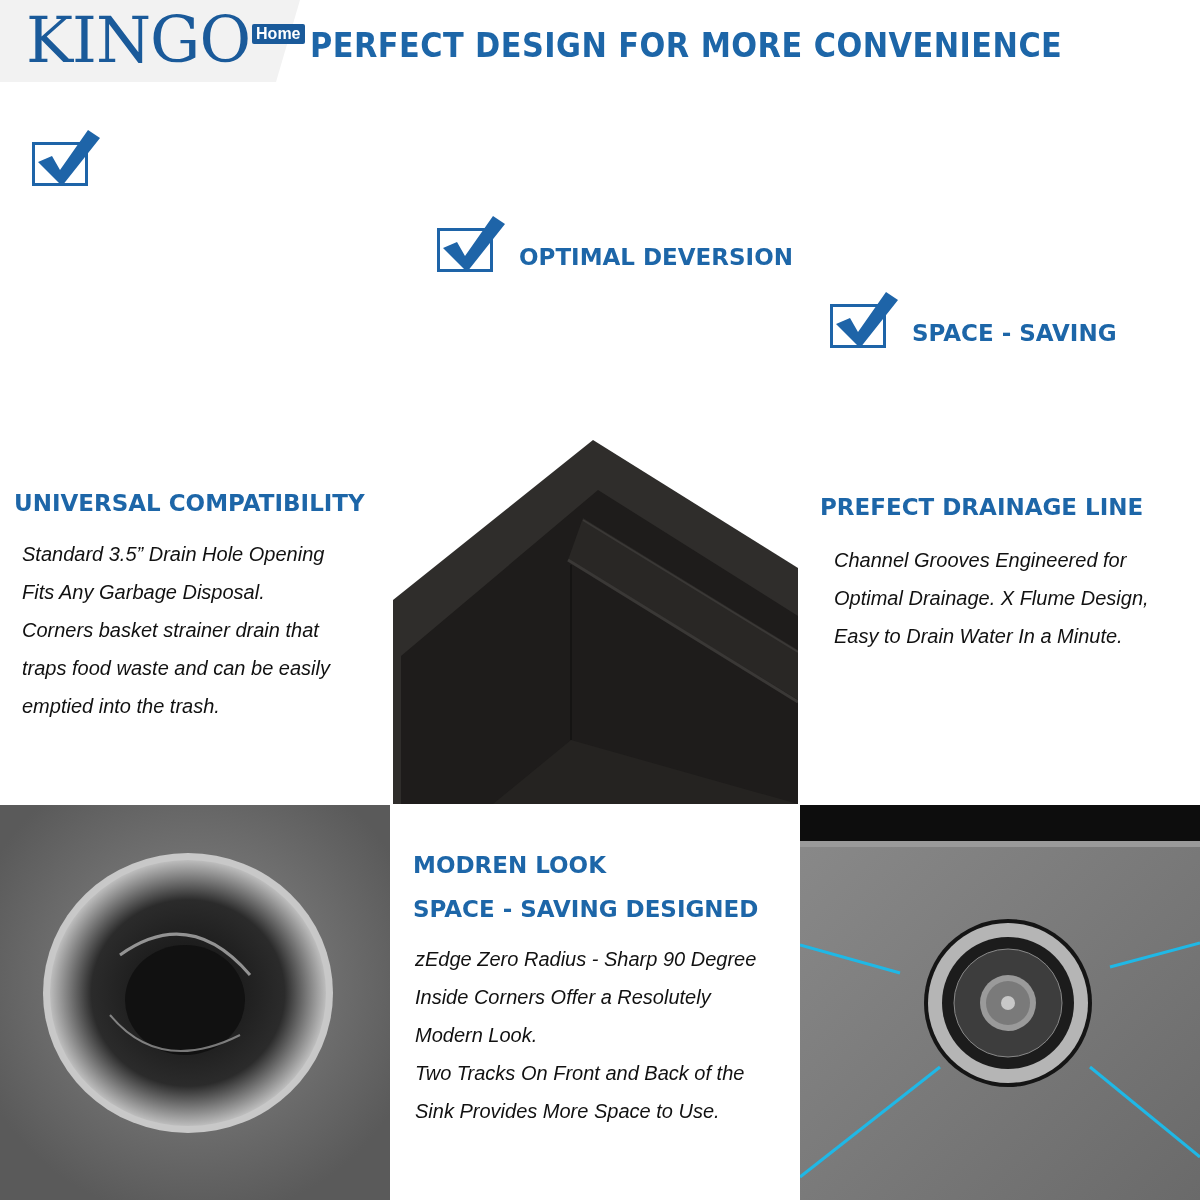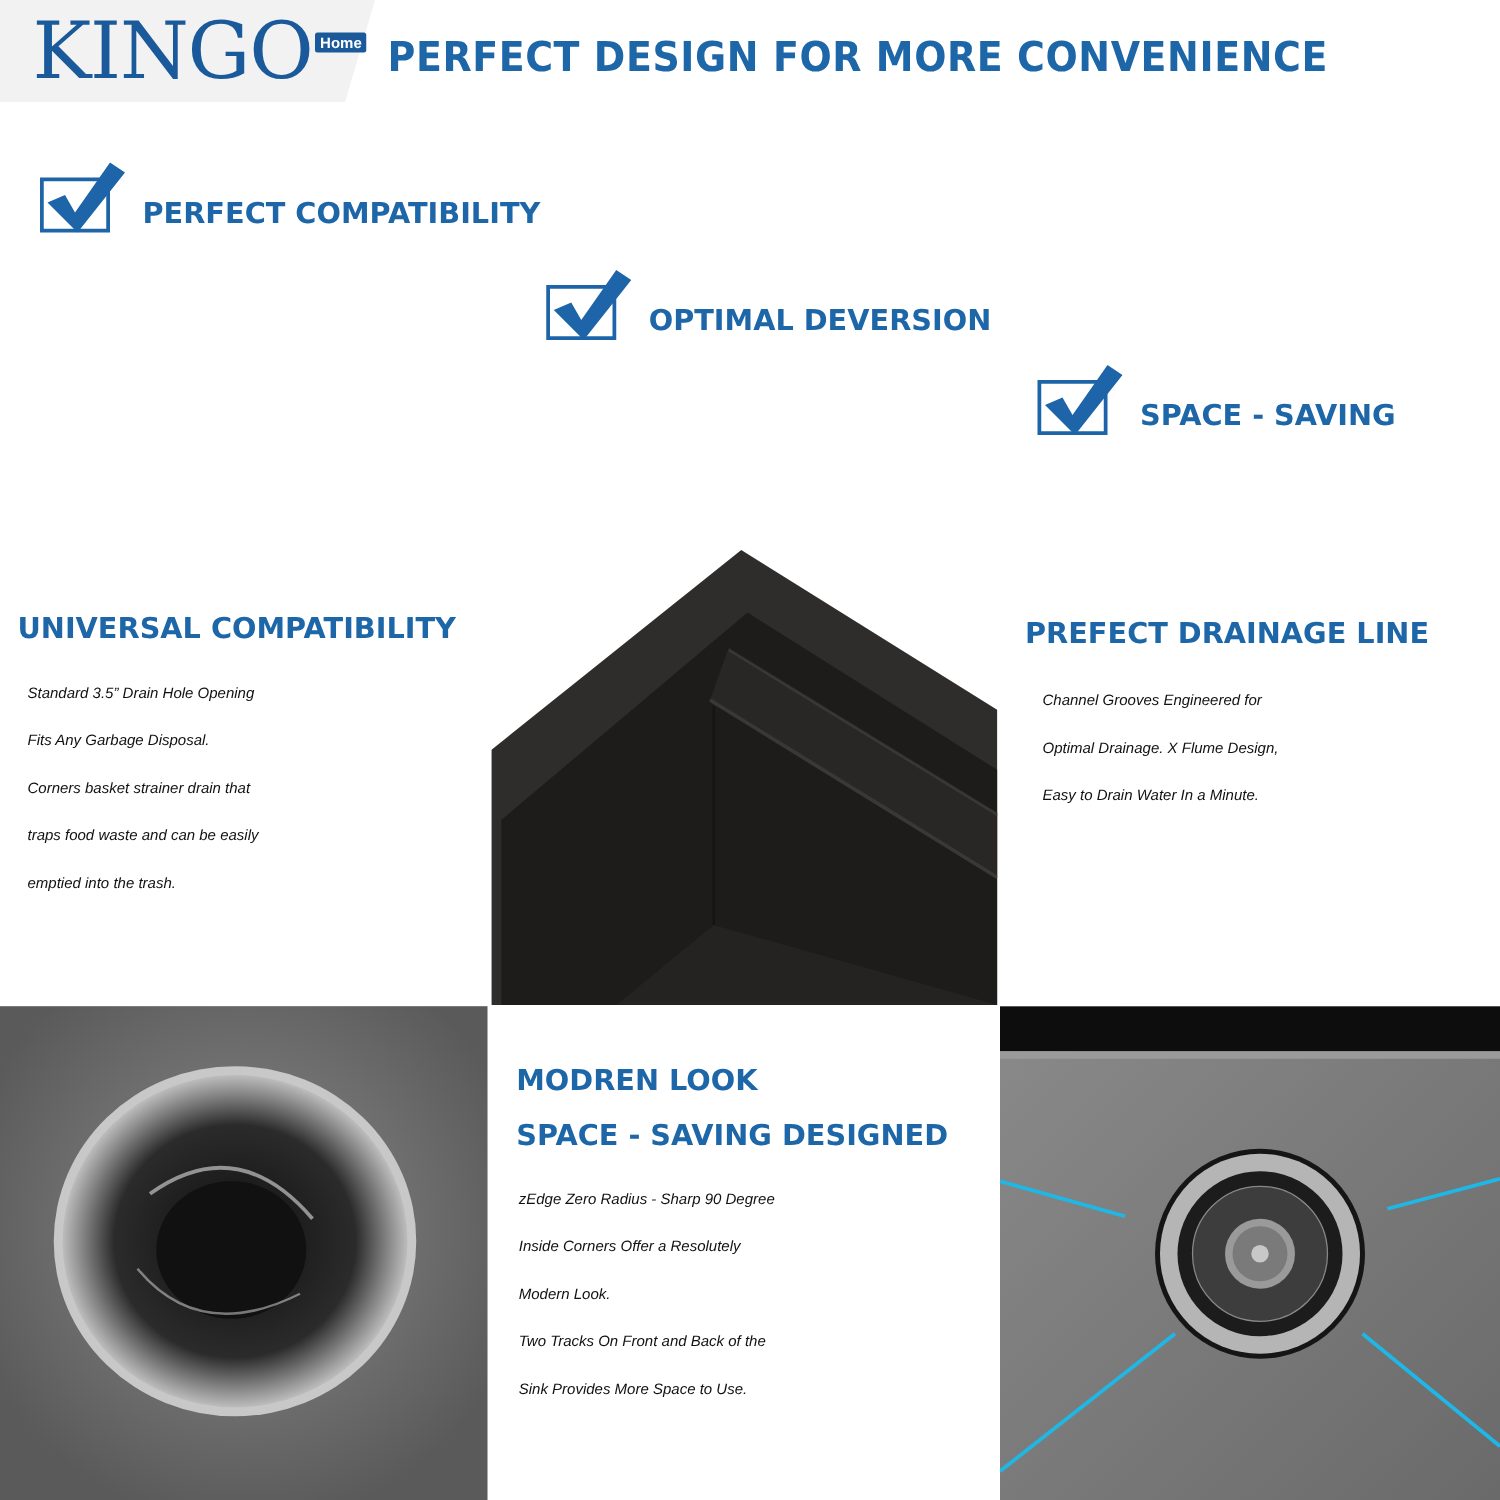--- a/index.html
+++ b/index.html
@@ -14,21 +14,21 @@
   .logo {
     position: absolute; left: 26px; top: 10px; height: 60px;
     display: flex; align-items: center;
   }
   .logo-word {
     font-family: "DejaVu Serif", serif; font-size: 63px; color: #1a5a9a;
     letter-spacing: -1px; line-height: 1;
   }
   .logo-home {
     display: inline-block; margin-left: 2px; background: #1a5a9a; color: #fff;
-    font-family: "Liberation Sans", sans-serif; font-weight: bold; font-size: 12px;
+    font-family: "Liberation Sans", sans-serif; font-weight: bold; font-size: 16px;
     padding: 1px 4px; border-radius: 2px; position: relative; top: -6px;
   }
 
   .main-title {
     position: absolute; left: 310px; top: 26px;
     font-family: "DejaVu Sans", sans-serif; font-weight: bold; font-size: 33px;
     color: #1d66a8; letter-spacing: 0.5px; transform: scaleX(0.92); transform-origin: left;
     white-space: nowrap;
   }
 
@@ -45,21 +45,21 @@
     font-family: "DejaVu Sans", sans-serif; font-weight: bold; font-size: 23px;
     color: #1d66a8; margin-left: 22px; margin-bottom: 2px; white-space: nowrap;
   }
 
   .section-title {
     position: absolute; font-family: "DejaVu Sans", sans-serif; font-weight: bold;
     font-size: 23px; color: #1d66a8; white-space: nowrap;
   }
   .section-body {
     position: absolute; font-family: "Liberation Sans", sans-serif; font-style: italic;
-    font-size: 12px; color: #111; line-height: 38px; white-space: nowrap;
+    font-size: 20px; color: #111; line-height: 38px; white-space: nowrap;
   }
 
   .photo { position: absolute; overflow: hidden; }
   .photo-corner { left: 393px; top: 440px; width: 405px; height: 364px; background: #fff; }
   .photo-drain-left { left: 0; top: 805px; width: 390px; height: 395px; background: #6e6e6e; }
   .photo-drain-right { left: 800px; top: 805px; width: 400px; height: 395px; background: #7a7a7a; }
   .panel-center { left: 393px; top: 805px; width: 407px; height: 395px; background: #fff; }
 </style>
 </head>
 <body>
@@ -72,21 +72,20 @@
 
 <div class="main-title">PERFECT DESIGN FOR MORE CONVENIENCE</div>
 
 <div class="check-item" style="left:32px; top:130px;">
   <div class="check-box">
     <div class="box"></div>
     <svg width="70" height="60" viewBox="0 0 70 60">
       <polygon points="6,32 20,26 28,40 56,0 68,8 30,56" fill="#1e64a8"></polygon>
     </svg>
   </div>
-  <span class="check-label">PERFECT COMPATIBILITY</span>
 </div>
 
 <div class="check-item" style="left:437px; top:216px;">
   <div class="check-box">
     <div class="box"></div>
     <svg width="70" height="60" viewBox="0 0 70 60">
       <polygon points="6,32 20,26 28,40 56,0 68,8 30,56" fill="#1e64a8"></polygon>
     </svg>
   </div>
   <span class="check-label">OPTIMAL DEVERSION</span>

